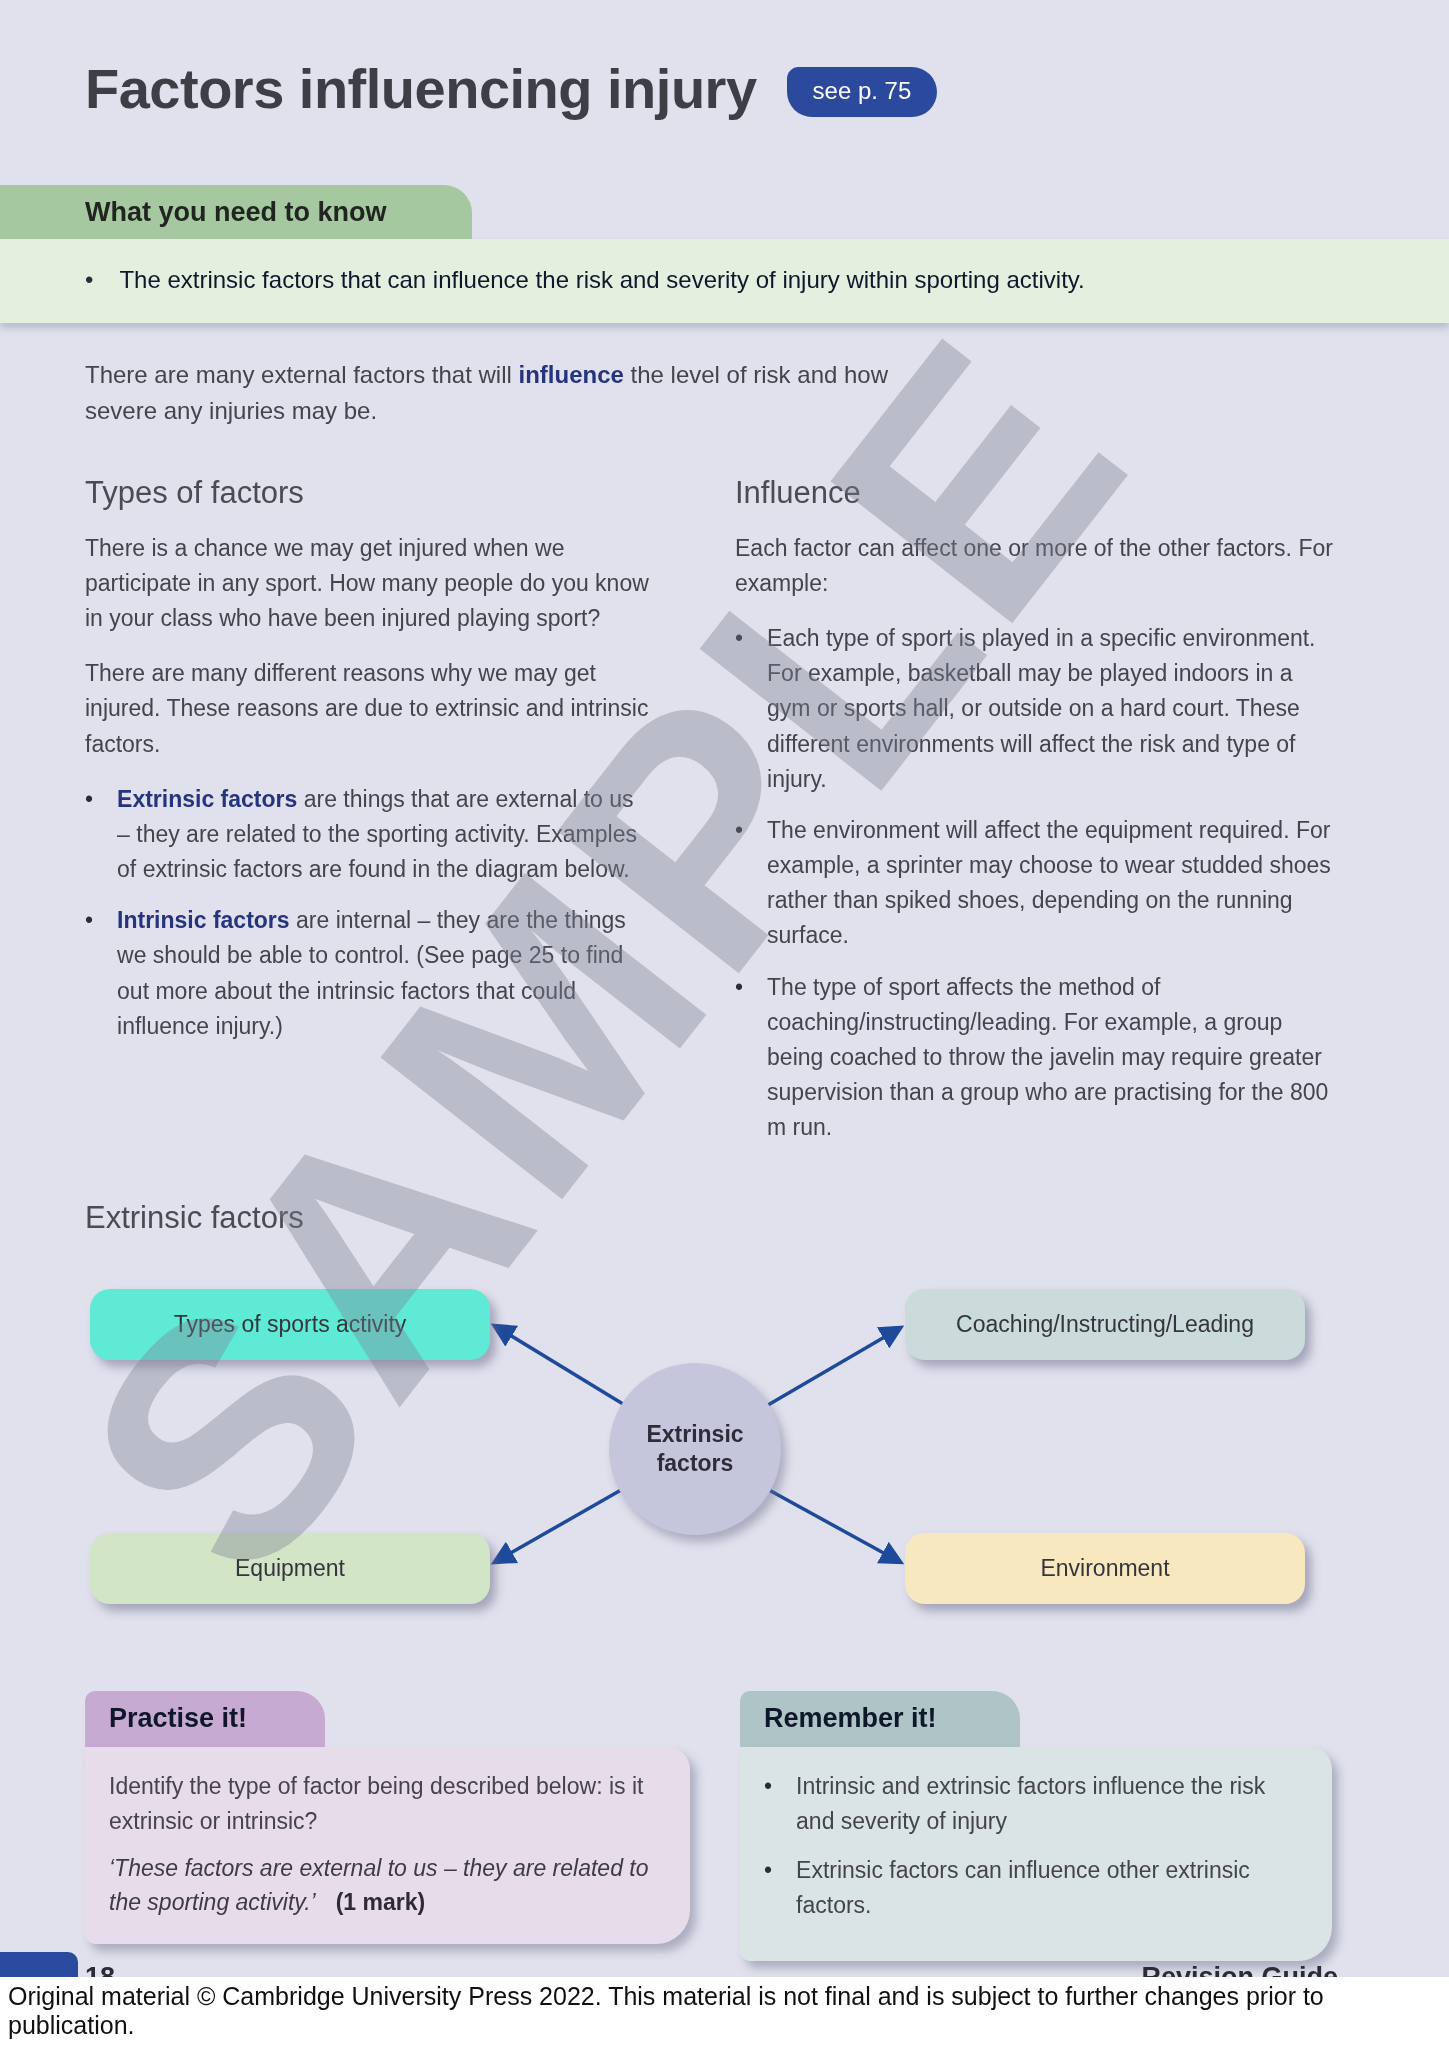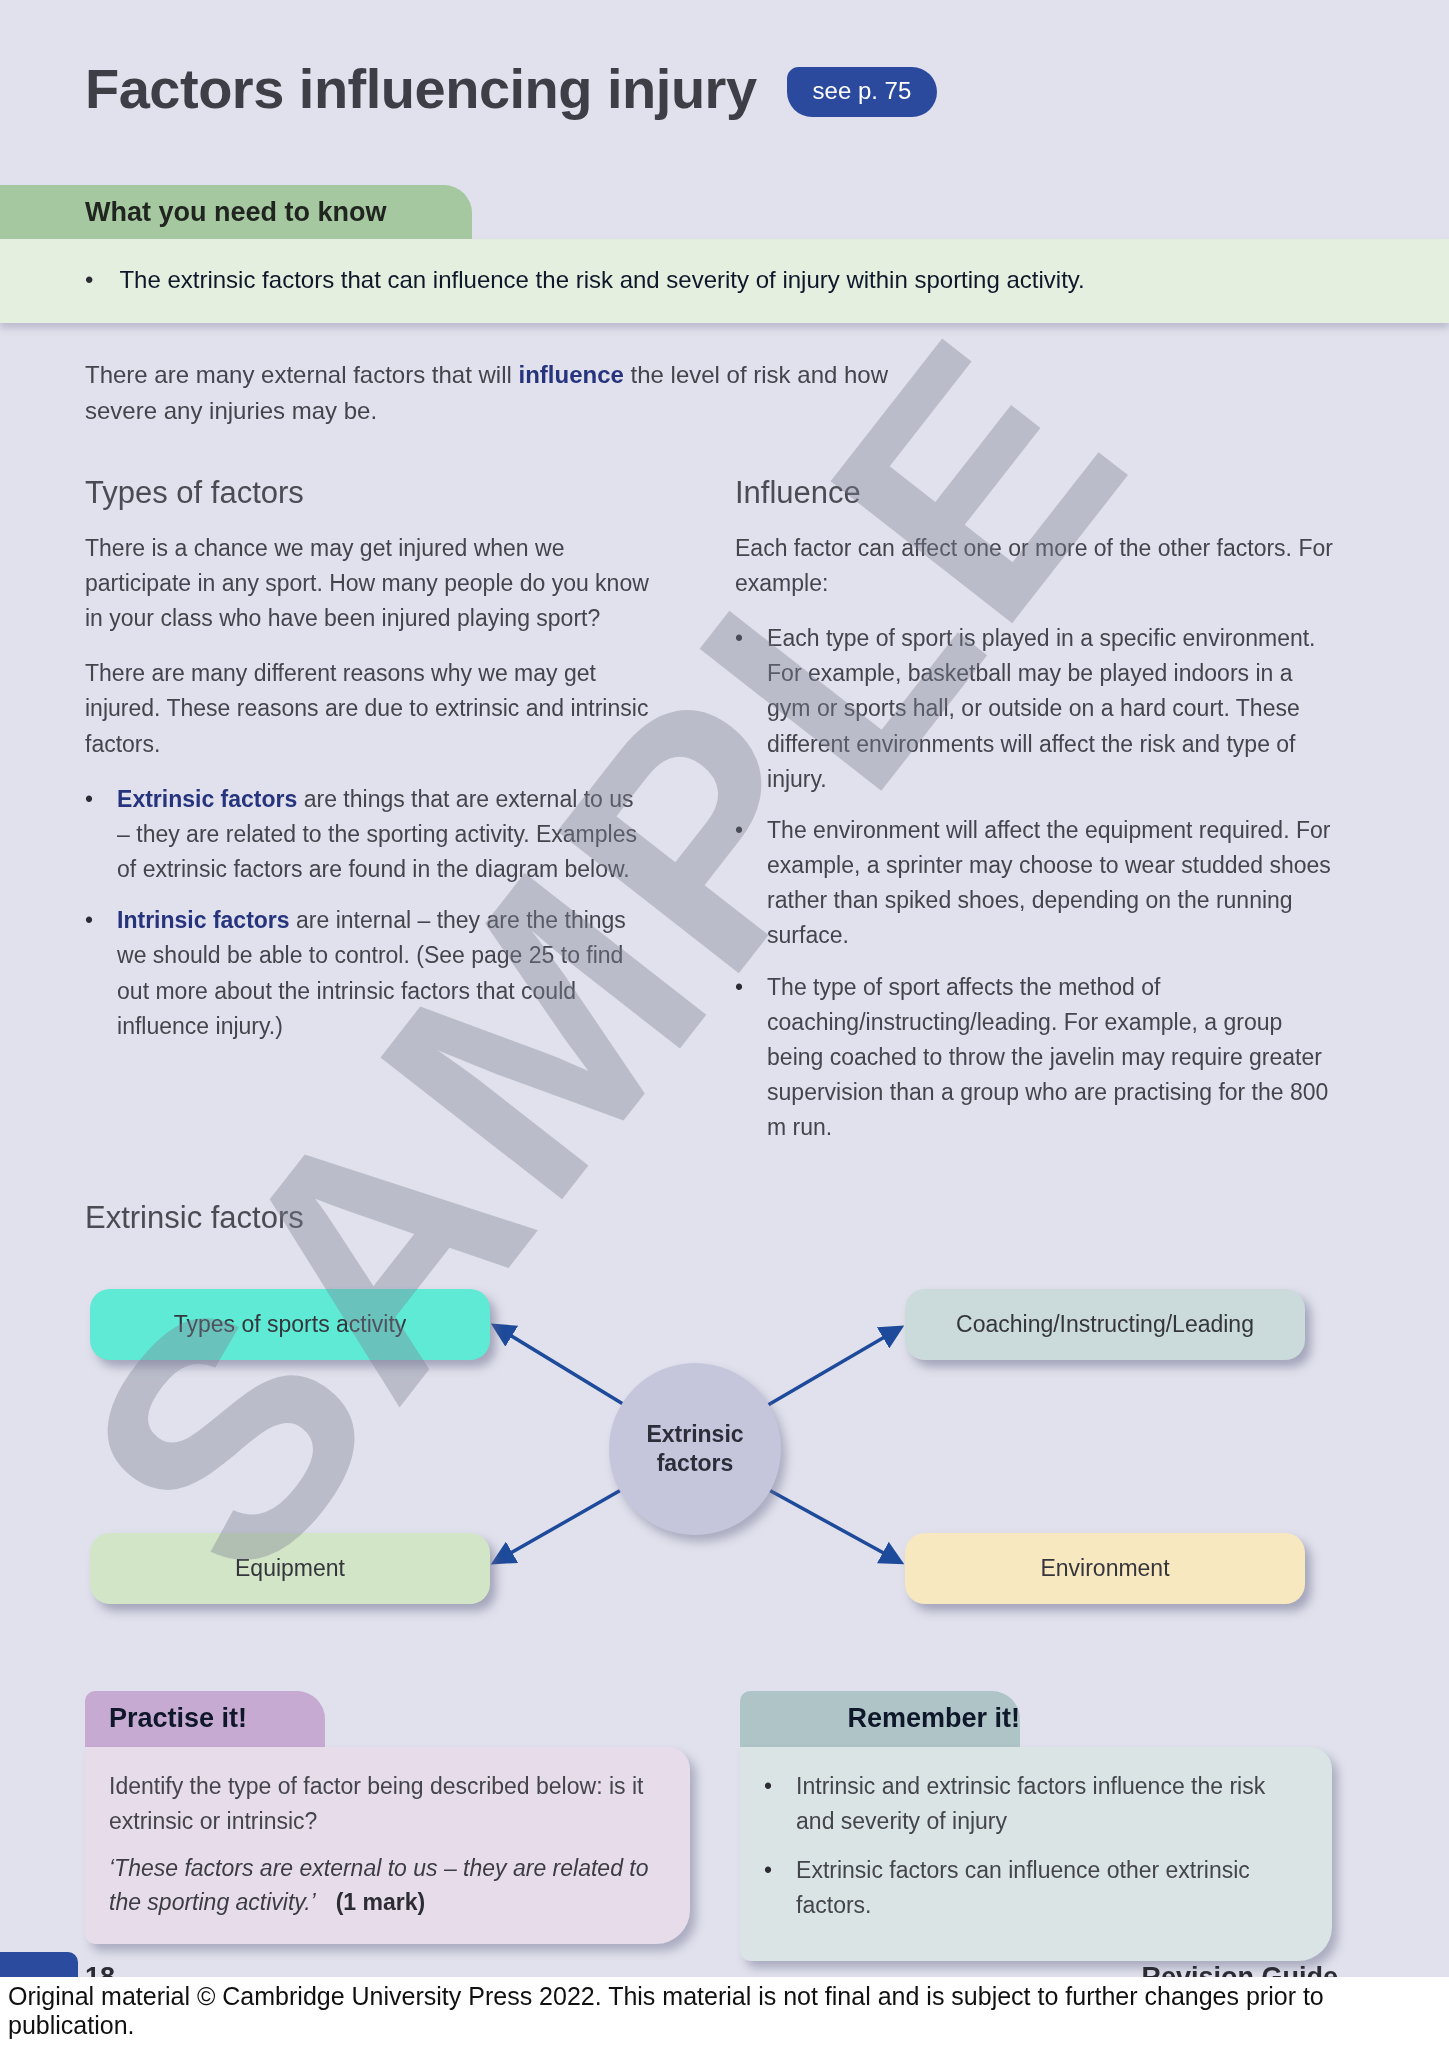--- a/index.html
+++ b/index.html
@@ -54,21 +54,21 @@
   .arrows { position:absolute; left:0; top:0; }
 
   
   .boxes-row { display:flex; gap:50px; margin-top:25px; }
   .pr-block { width:605px; }
   .rm-block { width:592px; }
   .box-tab { height:56px; display:flex; align-items:center; padding-left:24px;
              border-radius:10px 28px 0 0; }
   .box-tab .tab-heading { font-size:27px; font-weight:700; color:#0f172a; }
   .pr-tab { width:240px; background:#c7aad2; }
-  .rm-tab { width:280px; background:#aec4c7;justify-content:flex-end; }
+  .rm-tab { width:280px; background:#aec4c7; }
   .box-body { border-radius:0 22px 34px 10px; box-shadow:6px 7px 10px rgba(108,108,140,.45);
               padding:22px 30px 24px 24px; font-size:23px; line-height:1.5; color:#3c3c44; }
   .pr-body { background:#e7dcea; }
   .rm-body { background:#dae4e4; }
   .pr-body .body-p { margin-bottom:12px; font-size:23px; }
   .quote-line em { font-style:italic; }
   .quote-line strong { font-style:normal; font-weight:700; color:#2c2c34; margin-left:20px; }
   .rm-body ul.blist li { margin-bottom:14px; }
 
   

